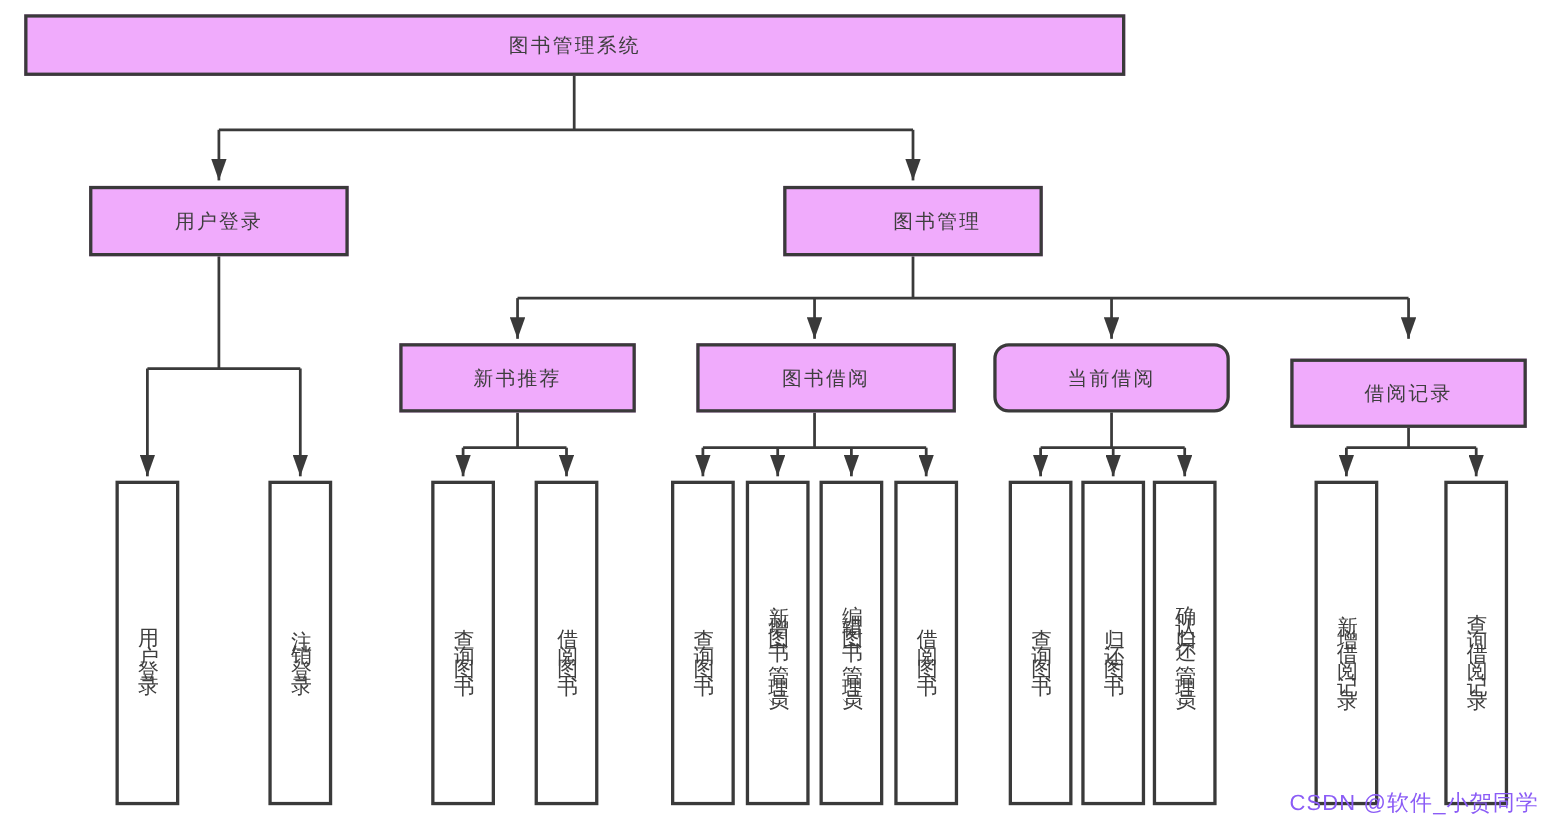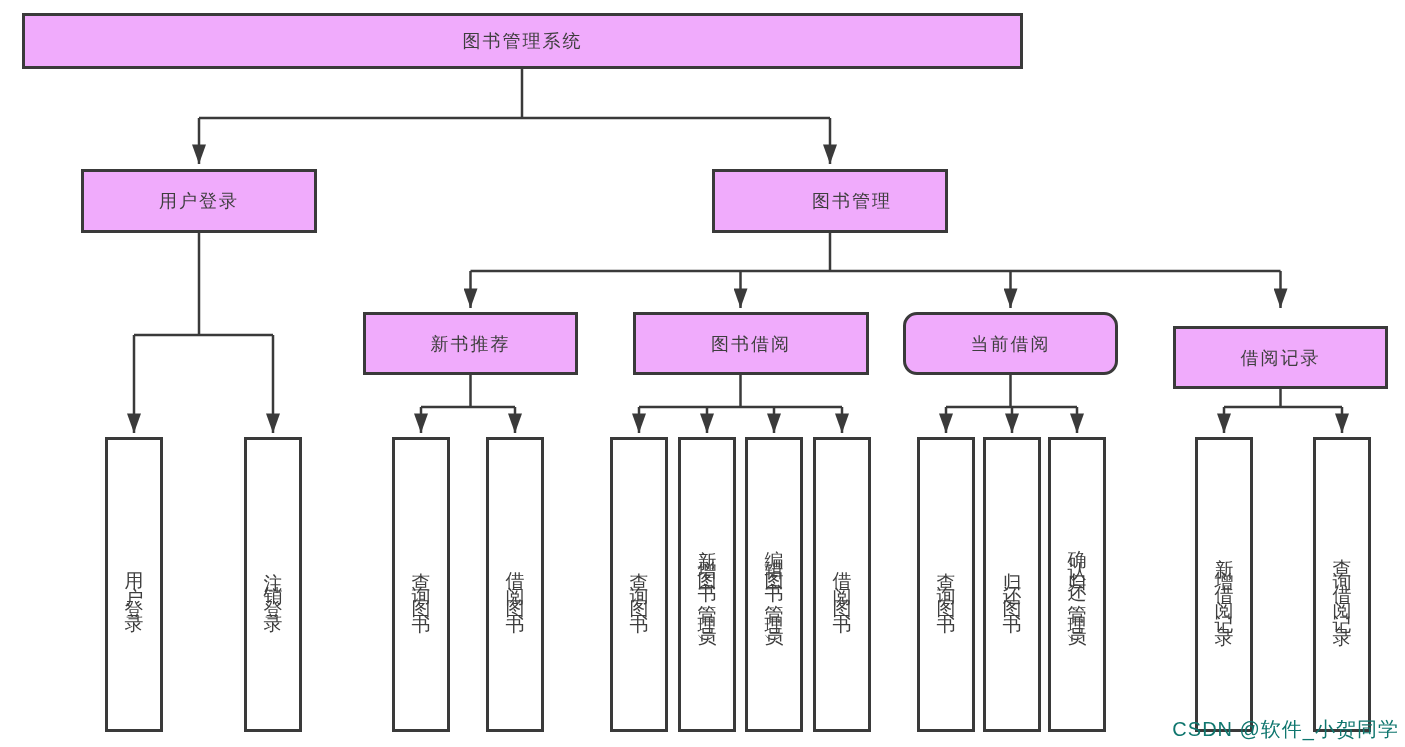--- a/index.html
+++ b/index.html
@@ -36,21 +36,21 @@
     font-size:19px;
     writing-mode:vertical-rl;
     letter-spacing:11px;
     z-index:2;
   }
   .vnode.sp-wide{letter-spacing:14px;}
   .watermark{
     position:absolute;
     top:716px;right:6px;
     font-size:20px;
-    color:#0f766e;
+    color:#8b5cf6;
     letter-spacing:1px;
     z-index:5;
     white-space:nowrap;
   }
 </style>
 </head>
 <body>
 
 <div class="canvas">
 

